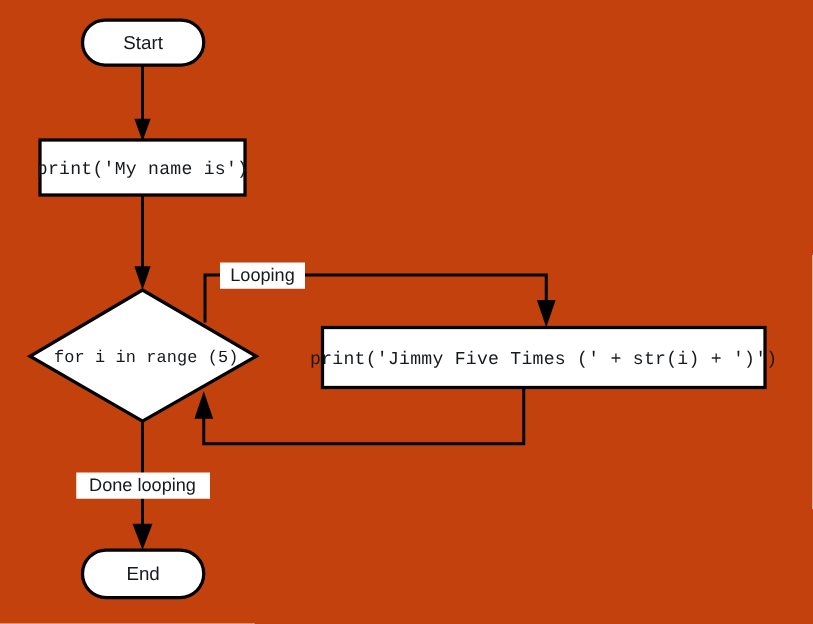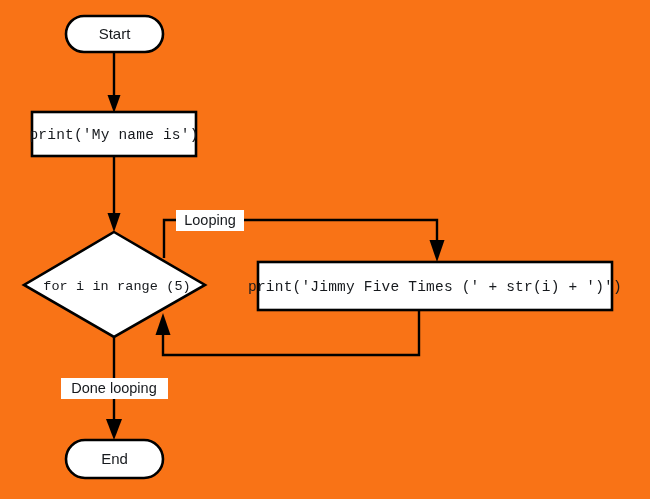--- a/index.html
+++ b/index.html
@@ -8,21 +8,21 @@
     padding: 0;
     background: #ffffff;
   }
   body {
     font-family: "Liberation Sans", sans-serif;
   }
   #canvas {
     position: relative;
     width: 650px;
     height: 499px;
-    background: #f97316;
+    background: #c2410c;
     overflow: hidden;
   }
   svg#flow {
     position: absolute;
     left: 0;
     top: 0;
     width: 650px;
     height: 499px;
     display: block;
   }

